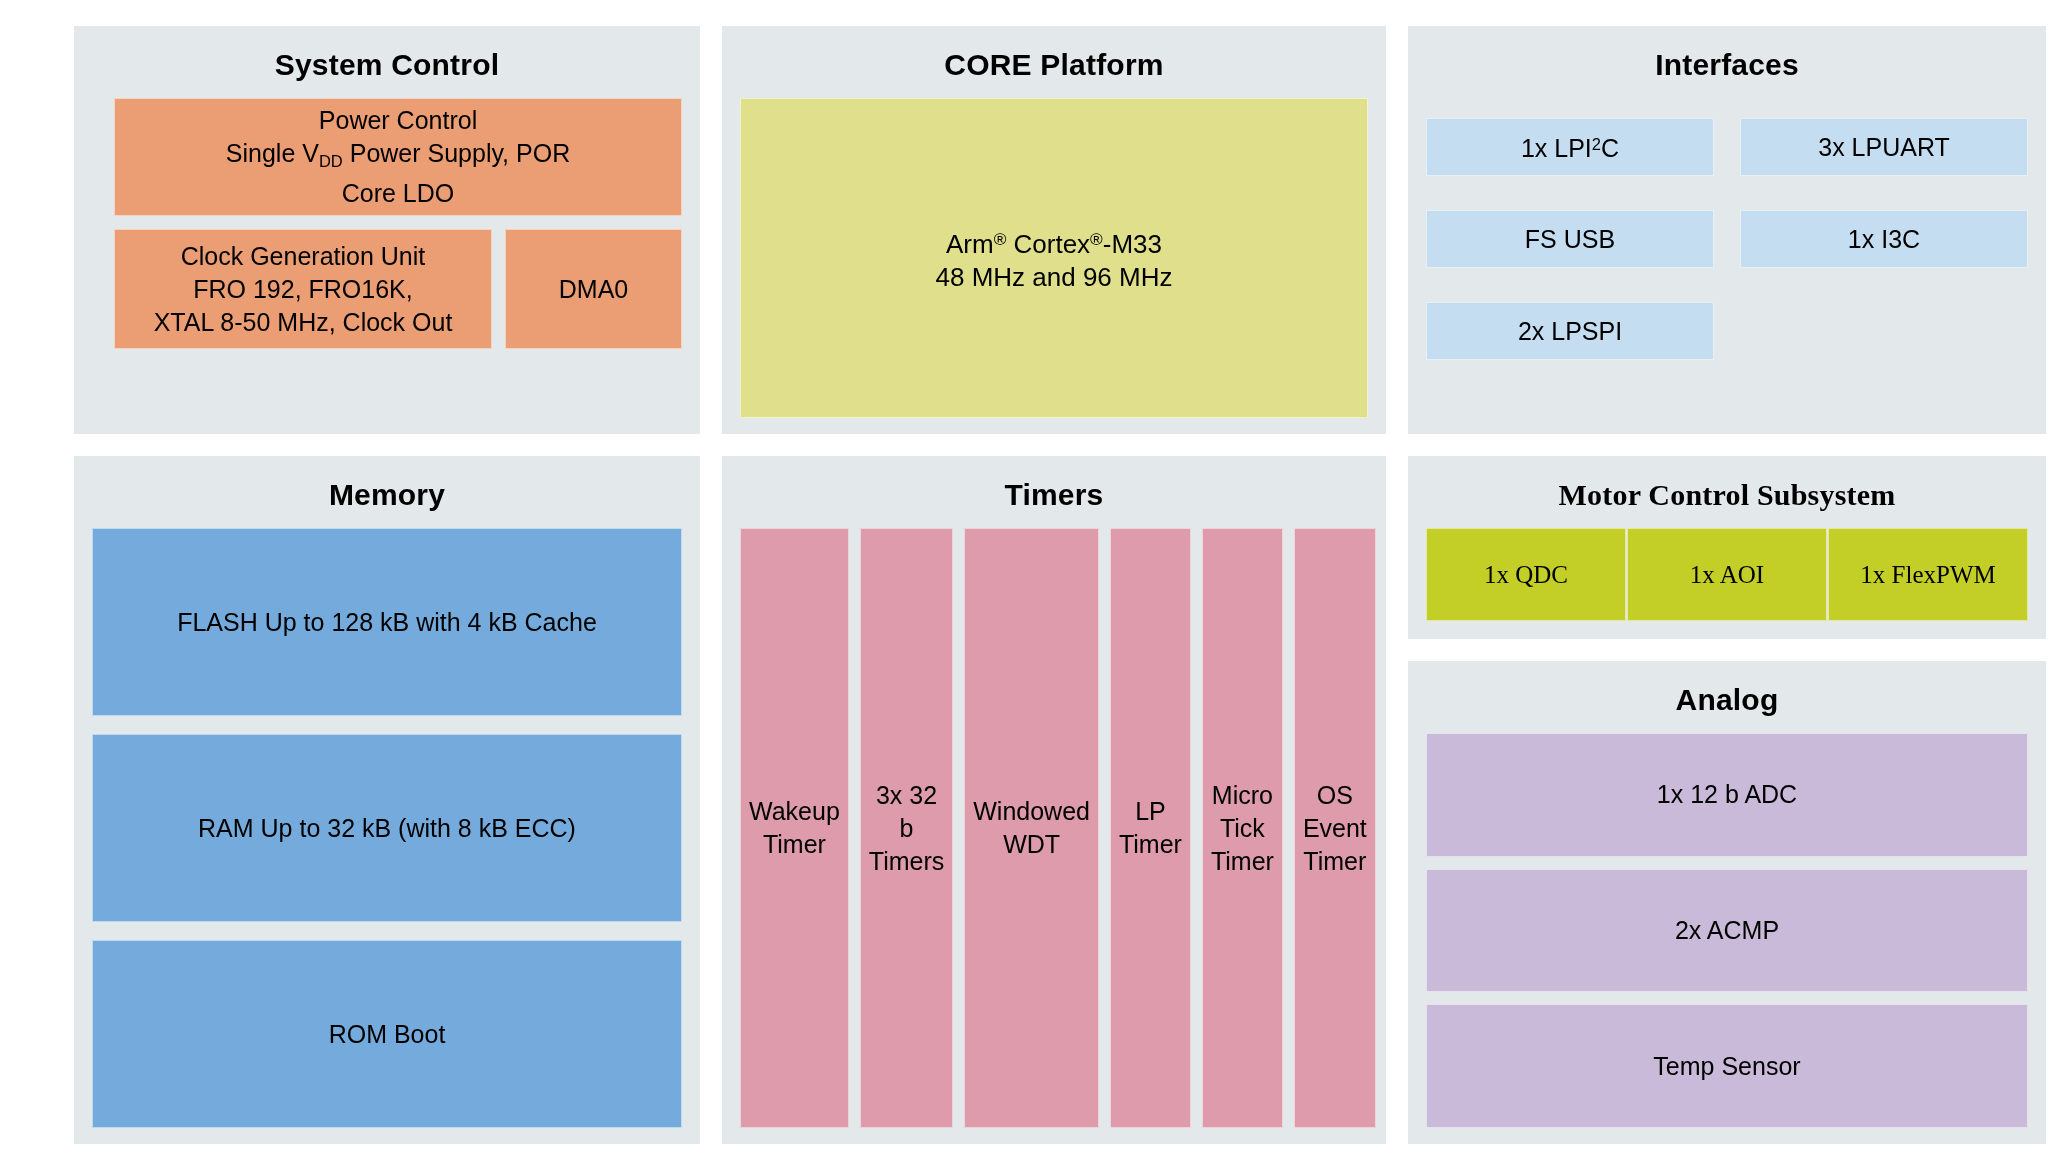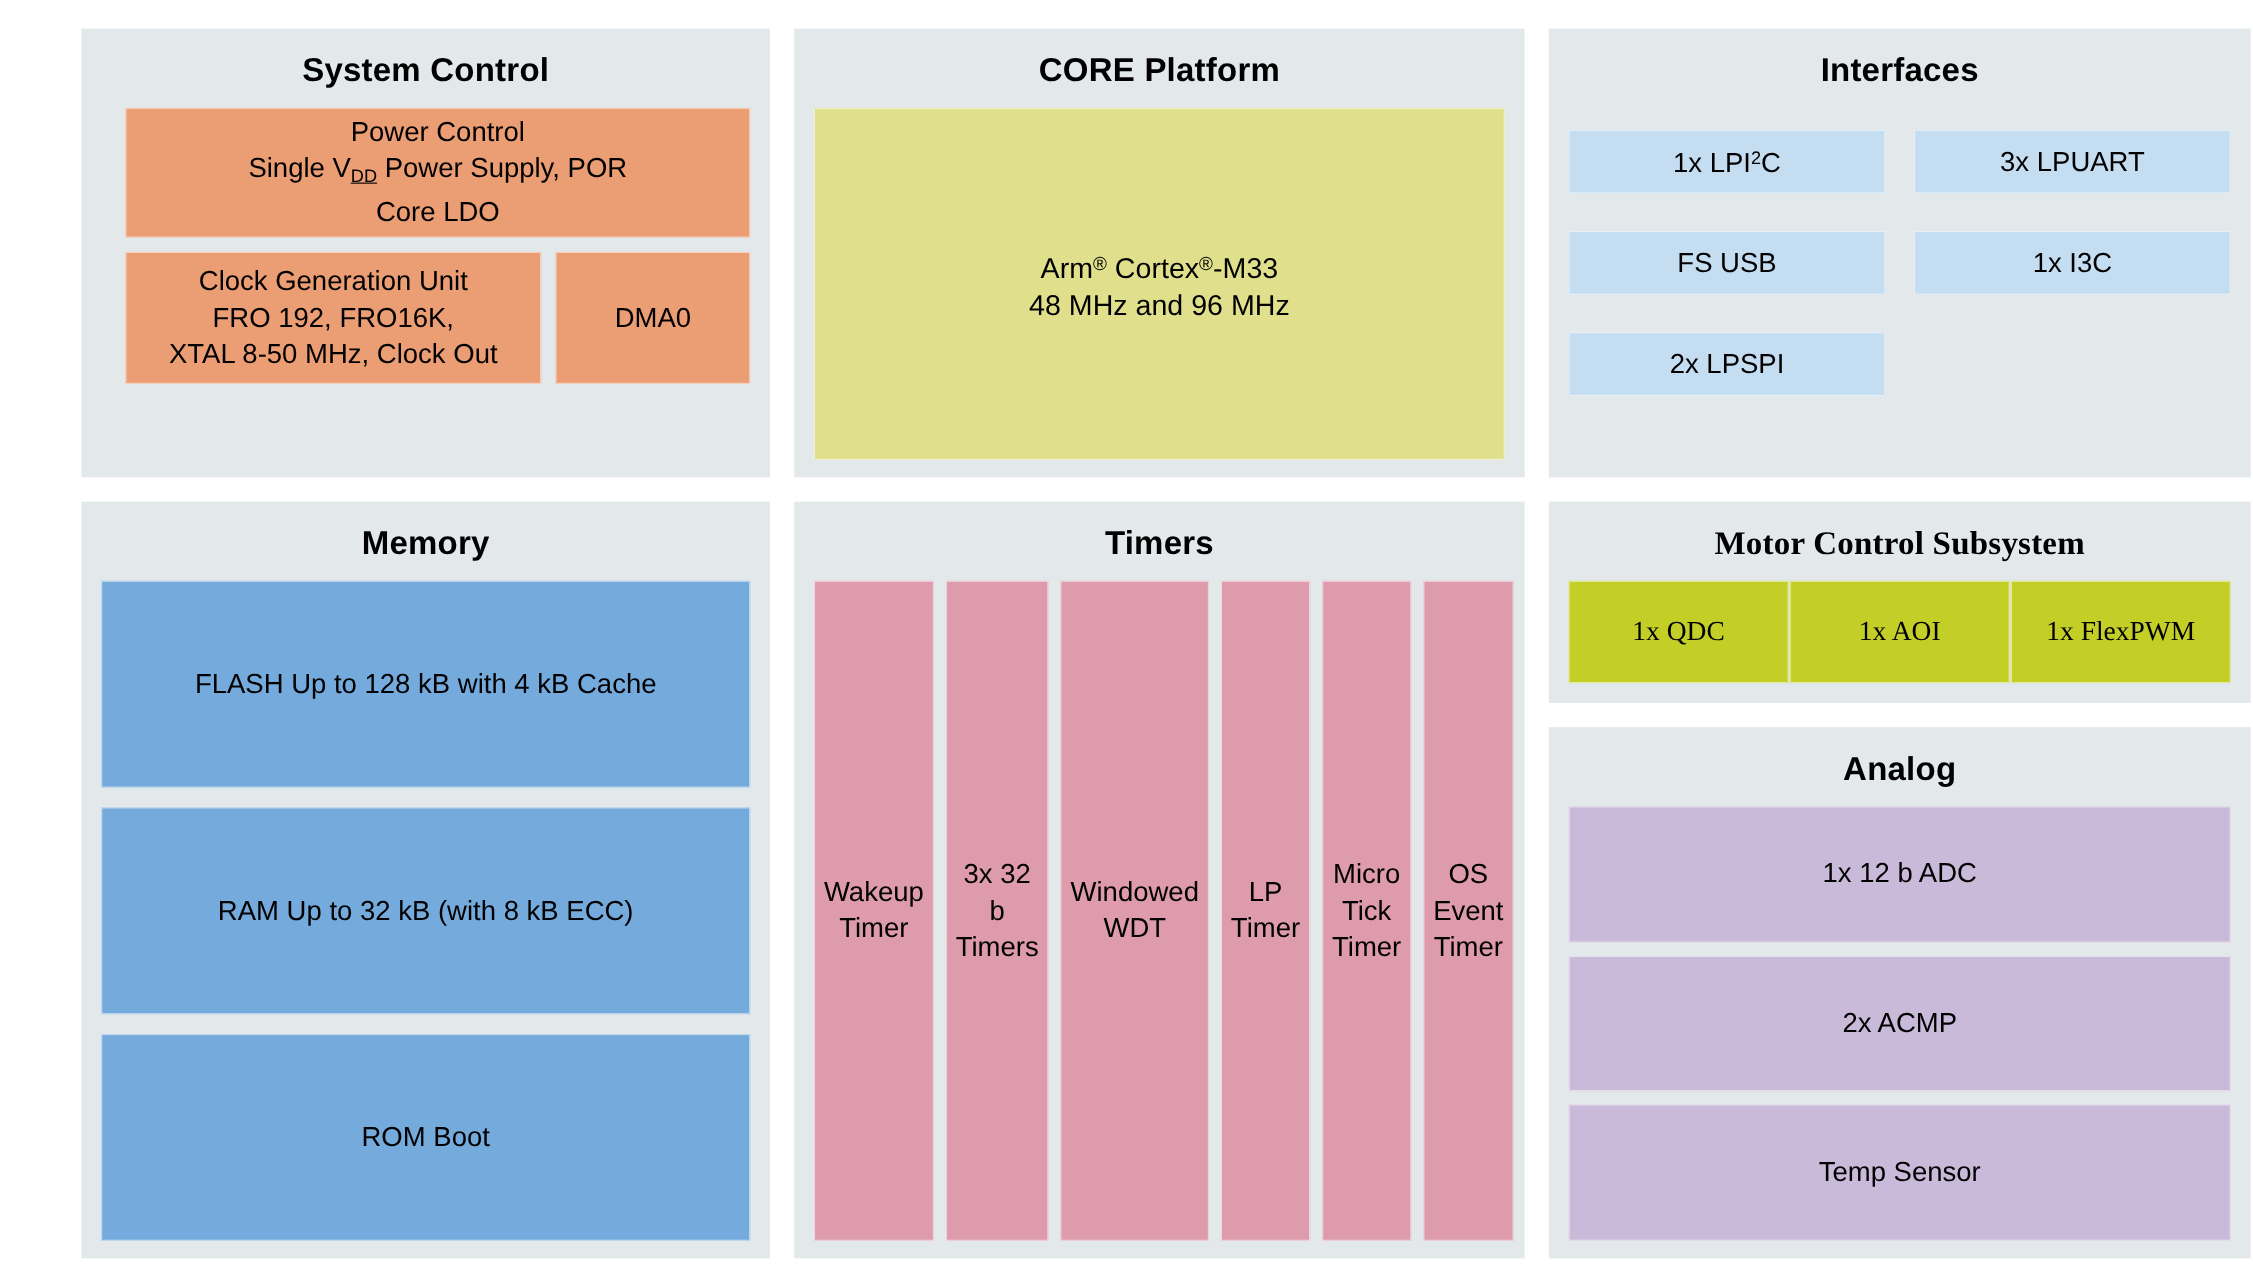--- a/index.html
+++ b/index.html
@@ -54,21 +54,21 @@
     justify-content: center;
     text-align: center;
     font-size: 25px;
     line-height: 33px;
     color: #000;
     padding: 4px 8px;
     border: 1px solid rgba(255,255,255,0.55);
   }
   .block .txt { display: block; }
 
-  sub { font-size: 0.66em; vertical-align: -0.28em; text-decoration: underline; }
+  sub { font-size: 0.66em; vertical-align: -0.28em; }
   sup { font-size: 0.66em; vertical-align: 0.44em; }
 
   
   #system-control .sc-body {
     display: flex;
     flex-direction: column;
     gap: 13px;
     flex: 1;
     padding-left: 22px;
   }

